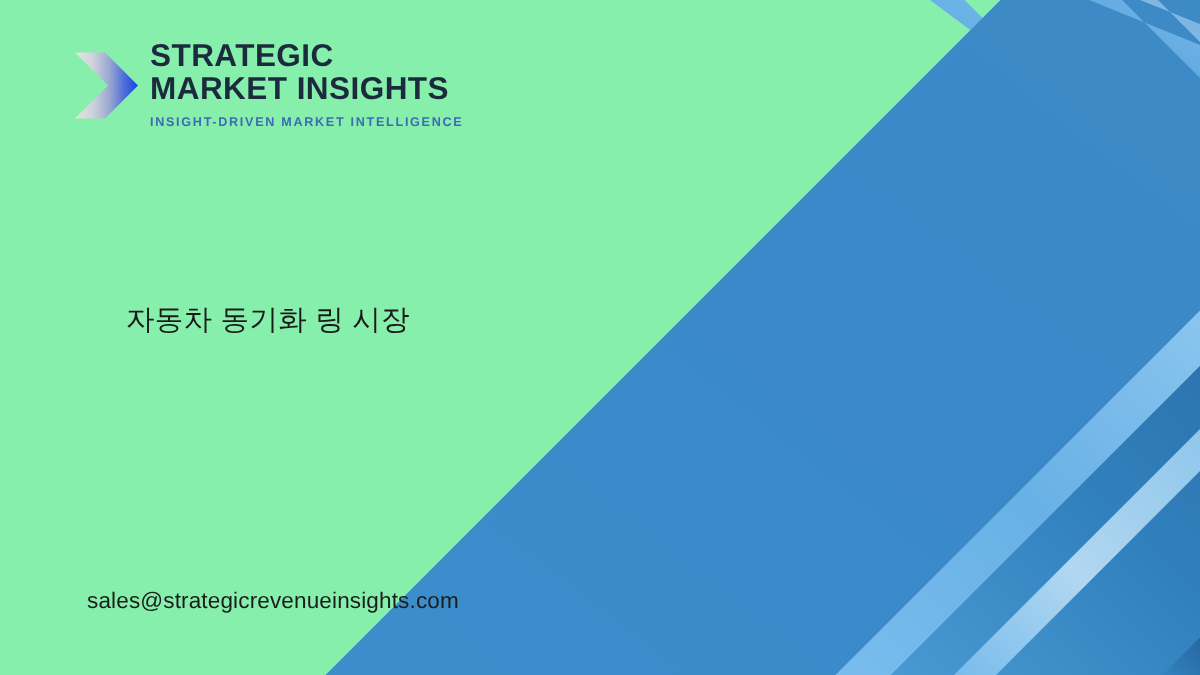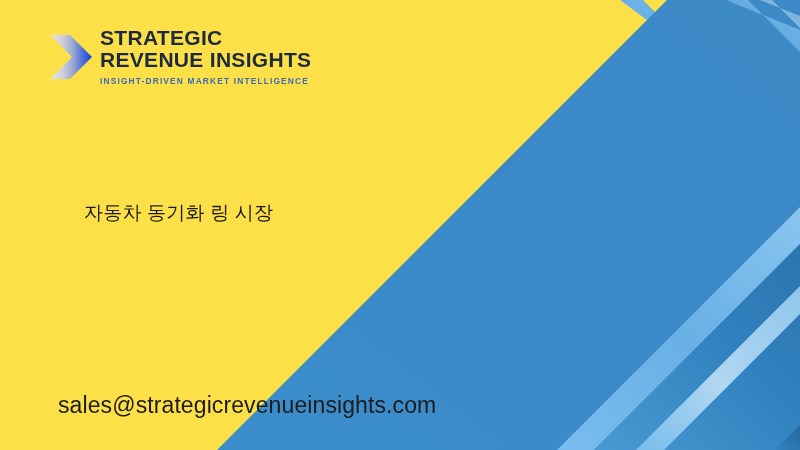--- a/index.html
+++ b/index.html
@@ -11,21 +11,21 @@
     height: 450px;
     background: #f0efed;
     font-family: "Liberation Sans", "DejaVu Sans", sans-serif;
     overflow: hidden;
   }
 
   #slide {
     position: relative;
     width: 800px;
     height: 450px;
-    background: #fde047;
+    background: #86efac;
     overflow: hidden;
   }
 
   
   .deco-layer {
     position: absolute;
     inset: 0;
     pointer-events: none;
   }
   .deco-svg {
@@ -88,21 +88,21 @@
     letter-spacing: 0.2px;
     white-space: nowrap;
     text-align: right;
   }
 
   
   .contact-email {
     position: absolute;
     left: 58px;
     top: 392px;
-    font-size: 23px;
+    font-size: 15px;
     font-weight: 400;
     color: #1c1c1c;
     letter-spacing: 0.1px;
     white-space: nowrap;
   }
 </style>
 </head>
 <body>
 
 <div id="slide">
@@ -165,21 +165,21 @@
           <stop offset="28%" stop-color="#cfd2dd"></stop>
           <stop offset="55%" stop-color="#9aa8cf"></stop>
           <stop offset="78%" stop-color="#4f6fd8"></stop>
           <stop offset="100%" stop-color="#1444e0"></stop>
         </linearGradient>
       </defs>
       <path d="M2,4 L22,4 L44,26 L22,48 L2,48 L24,26 Z" fill="url(#chevGrad)"></path>
     </svg>
     <div class="logo-text">
       <div class="logo-line line1">STRATEGIC</div>
-      <div class="logo-line line2">REVENUE INSIGHTS</div>
+      <div class="logo-line line2">MARKET INSIGHTS</div>
       <div class="logo-tagline">INSIGHT-DRIVEN MARKET INTELLIGENCE</div>
     </div>
   </div>
 
   <div class="report-title">자동차 동기화 링 시장</div>
 
   <div class="contact-email">sales@strategicrevenueinsights.com</div>
 
 </div>
 

